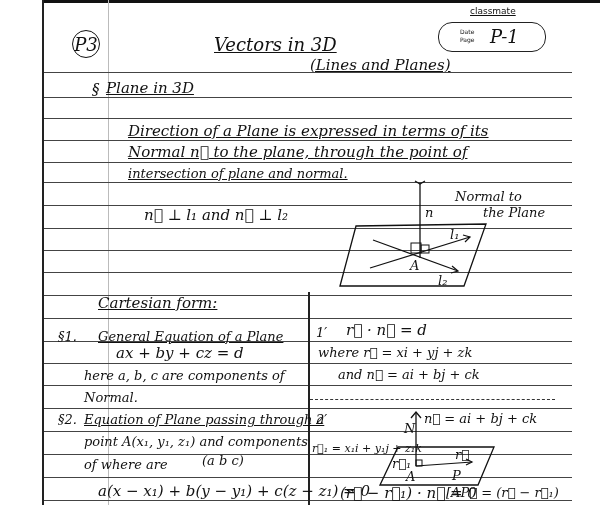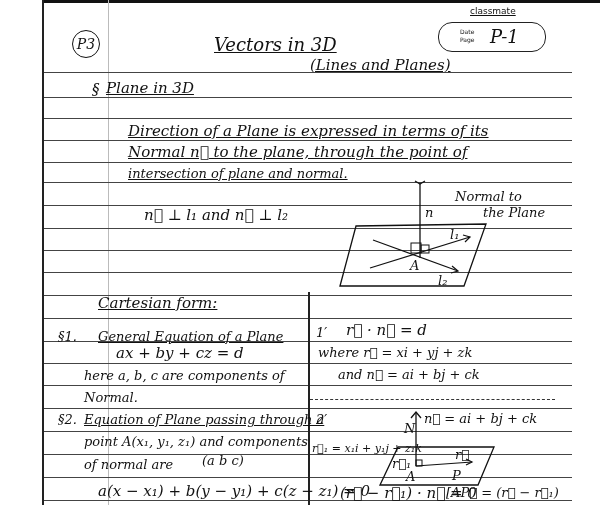--- a/index.html
+++ b/index.html
@@ -17,21 +17,21 @@
   .rule { position: absolute; left: 44px; width: 528px; height: 1px; background: #444; }
   .hw { position: absolute; font-family: "DejaVu Serif", serif; font-style: italic; white-space: nowrap; color: #111; line-height: 1; }
   .u { text-decoration: underline; }
   .small { font-size: 13px; }
   .med { font-size: 15px; }
   .big { font-size: 18px; font-style: italic; }
   .circle-badge {
     position: absolute; left: 72px; top: 30px; width: 26px; height: 26px;
     border: 1.5px solid #111; border-radius: 50%;
     display: flex; align-items: center; justify-content: center;
-    font-style: italic; font-size: 14px;
+    font-style: italic; font-size: 18px;
   }
   .scroll-banner {
     position: absolute; left: 438px; top: 22px; width: 106px; height: 28px;
     border: 1.2px solid #222; border-radius: 14px;
   }
   .banner-brand { position: absolute; left: 470px; top: 6px; font-size: 9px; font-family: "DejaVu Sans", sans-serif; text-decoration: underline; }
   .banner-labels { position: absolute; left: 460px; top: 28px; font-size: 6px; font-family: "DejaVu Sans", sans-serif; line-height: 8px; }
   .banner-page { position: absolute; left: 490px; top: 26px; font-size: 18px; font-style: italic; }
   .divider-v { position: absolute; left: 308px; top: 292px; width: 2px; height: 213px; background: #222; }
   .dashed { position: absolute; left: 310px; top: 399px; width: 245px; border-top: 1.5px dashed #333; }
@@ -113,21 +113,21 @@
 
   <div class="hw small" style="left:58px; top:330px;">§1.</div>
   <div class="hw small u" style="left:98px; top:330px;">General Equation of a Plane</div>
   <div class="hw med" style="left:116px; top:346px;">ax + by + cz = d</div>
   <div class="hw small" style="left:84px; top:369px;">here  a, b, c are components of</div>
   <div class="hw small" style="left:84px; top:391px;">Normal.</div>
 
   <div class="hw small" style="left:58px; top:413px;">§2.</div>
   <div class="hw small u" style="left:84px; top:413px;font-style:italic;">Equation of Plane passing through a</div>
   <div class="hw small" style="left:84px; top:435px;">point A(x₁, y₁, z₁) and components</div>
-  <div class="hw small" style="left:84px; top:458px;">of normal are</div>
+  <div class="hw small" style="left:84px; top:458px;">of where are</div>
   <div class="hw small" style="left:202px; top:454px;">(a b c)</div>
   <div class="hw med" style="left:98px; top:484px;">a(x − x₁) + b(y − y₁) + c(z − z₁) = 0</div>
 
 
   <div class="hw small" style="left:316px; top:326px;">1′</div>
   <div class="hw med" style="left:346px; top:323px;">r⃗ · n⃗ = d</div>
   <div class="hw small" style="left:318px; top:346px;">where  r⃗ = xi + yj + zk</div>
   <div class="hw small" style="left:338px; top:368px;">and  n⃗ = ai + bj + ck</div>
 
   <div class="dashed"></div>

